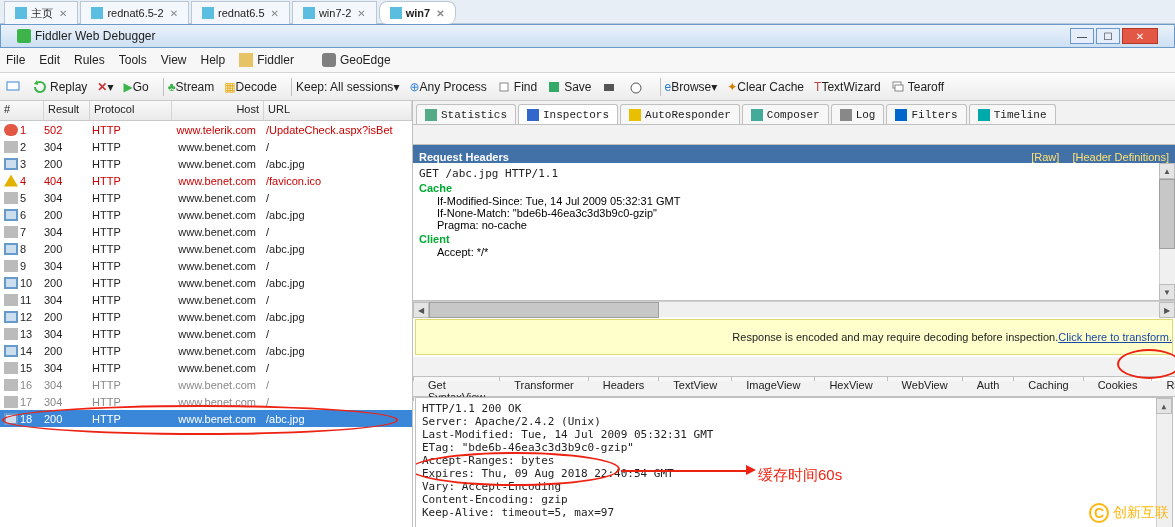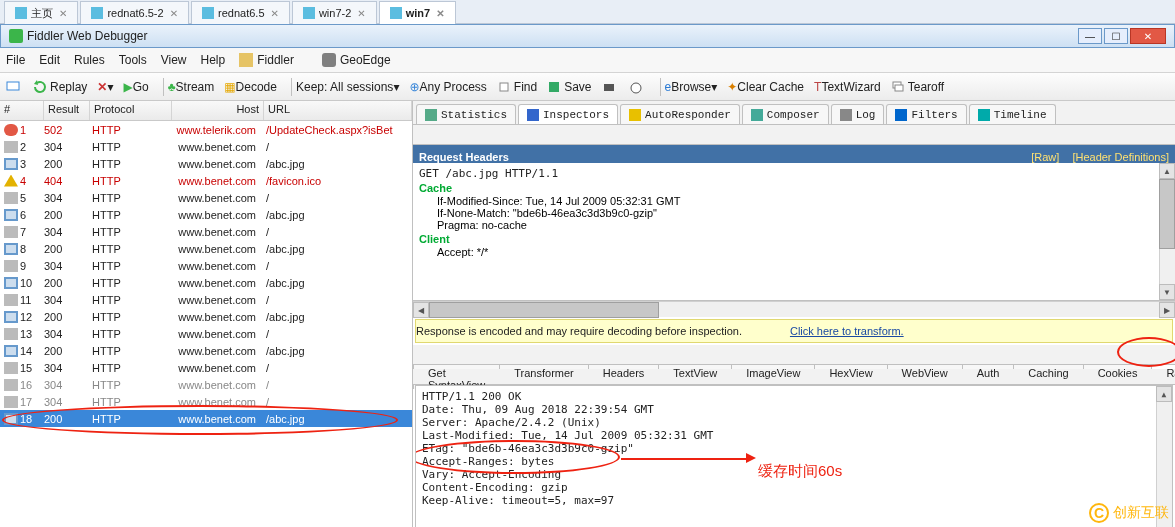--- a/index.html
+++ b/index.html
@@ -1,26 +1,26 @@
 <!DOCTYPE html>
 <html><head>
 <meta charset="utf-8">
 <style>
   html,body{margin:0;padding:0;font-family:"Segoe UI",Tahoma,sans-serif;font-size:12px;color:#222;background:#fff;}
   *{box-sizing:border-box;}
   
   
   .tabs-row{height:24px;background:#e8eef6;border-bottom:1px solid #bcc7d6;display:flex;align-items:stretch;padding-left:4px;}
   .btab{display:flex;align-items:center;padding:0 10px;border:1px solid #bcc7d6;border-bottom:none;background:#f4f7fb;margin-right:2px;font-size:11px;position:relative;top:1px;}
-  .btab.active{background:#fff;font-weight:bold;}
+  .btab.active{background:#fff;font-weight:bold;border-radius:8px;}
   .btab .x{margin-left:6px;color:#888;font-size:10px;}
   .btab .ico{width:12px;height:12px;background:#5bbde0;margin-right:4px;}
   
   
-  .titlebar{height:24px;background:linear-gradient(#eaf2fb,#cde0f3);border:1px solid #6b99c9;display:flex;align-items:center;padding:0 8px;font-size:12px;}
+  .titlebar{height:24px;background:linear-gradient(#eaf2fb,#cde0f3);border:1px solid #6b99c9;display:flex;align-items:center;padding:0 16px;font-size:12px;}
   .titlebar .ficon{width:14px;height:14px;background:#3bb54a;border-radius:2px;margin-right:4px;display:inline-block;}
   .win-btns{margin-left:auto;display:flex;}
   .win-btn{width:24px;height:16px;border:1px solid #6b99c9;background:#e6eefc;margin-left:2px;display:flex;align-items:center;justify-content:center;font-size:10px;}
   .win-btn.cls{background:#e25845;border-color:#b83625;color:#fff;width:36px;}
   
   
   .menubar{height:22px;background:#f7f7f7;border-bottom:1px solid #d4d4d4;display:flex;align-items:center;padding:12px 6px;}
   .menubar span{margin-right:14px;cursor:default;}
   .menubar .scripticon{width:14px;height:14px;background:#e6c466;margin-right:4px;display:inline-block;vertical-align:middle;}
   .menubar .gicon{width:14px;height:14px;background:#808080;margin-right:4px;display:inline-block;vertical-align:middle;border-radius:3px;}
@@ -83,21 +83,21 @@
   .req-body{height:138px;overflow:auto;border-bottom:1px solid #c0c0c0;font-size:11px;padding:2px 2px;position:relative;}
   .req-body .mono{font-family:Consolas,monospace;}
   .req-body .section{font-weight:bold;color:#0a3;margin:2px 0 1px 4px;}
   .req-body .kv{margin-left:22px;color:#000;}
   .scroll-track{position:absolute;right:0;top:0;bottom:0;width:16px;background:#f0f0f0;border-left:1px solid #d0d0d0;}
   .scroll-thumb{position:absolute;right:0;width:16px;background:#c7c7c7;border:1px solid #9f9f9f;}
   .scroll-arrow{position:absolute;right:0;width:16px;height:16px;background:#e4e4e4;border:1px solid #bcbcbc;display:flex;align-items:center;justify-content:center;font-size:8px;color:#555;}
   
   .hscroll{height:16px;background:#f0f0f0;border-top:1px solid #d0d0d0;position:relative;}
   
-  .decode-bar{height:24px;background:#ffffcc;border:1px solid #e0d870;font-size:11px;display:flex;align-items:center;justify-content:flex-start;margin:2px;gap:48px;}
+  .decode-bar{height:36px;background:#ffffcc;border:1px solid #e0d870;font-size:11px;display:flex;align-items:center;justify-content:flex-end;margin:2px;}
   .decode-bar u{color:#1a4aa3;}
   
   .resp-body{flex:1;overflow:hidden;position:relative;font-family:Consolas,monospace;font-size:11px;padding:4px 6px;border:1px solid #c0c0c0;margin:0 2px 2px;background:#fff;}
   
   .raw-ellipse{border:2px solid #e21;border-radius:50%;position:absolute;pointer-events:none;}
   
   .arrow-line{position:absolute;height:2px;background:#e21;}
   .arrow-head{position:absolute;width:0;height:0;border-top:5px solid transparent;border-bottom:5px solid transparent;border-left:10px solid #e21;}
   .anno-text{position:absolute;color:#e21;font-size:15px;font-family:"Microsoft YaHei",sans-serif;}
   
@@ -442,31 +442,31 @@
       </div>
     <div class="resp-tabs" id="resp-tabs-2" style="border-top:none">
         <div class="rtab first">JSON</div>
         <div class="rtab">XML</div>
       </div>
 
     <div class="resp-body" id="resp-body">
       <div class="raw-ellipse" style="left:-6px;top:54px;width:210px;height:34px"></div>
       <div class="arrow-line" style="left:205px;top:72px;width:125px"></div>
       <div class="arrow-head" style="left:330px;top:67px"></div>
-      <div class="anno-text" style="left:342px;top:76px">缓存时间60s</div>
+      <div class="anno-text" style="left:342px;top:68px">缓存时间60s</div>
       <div class="scroll-track" style="top:0;bottom:0">
         <div class="scroll-arrow" style="top:0">▲</div>
 
       </div>
     <div>HTTP/1.1 200 OK</div>
-        <div>Date: Thu, 09 Aug 2018 22:39:54 GMT</div>
         <div>Server: Apache/2.4.2 (Unix)</div>
         <div>Last-Modified: Tue, 14 Jul 2009 05:32:31 GMT</div>
         <div>ETag: "bde6b-46ea3c3d3b9c0-gzip"</div>
         <div>Accept-Ranges: bytes</div>
+        <div>Expires: Thu, 09 Aug 2018 22:40:54 GMT</div>
         <div>Vary: Accept-Encoding</div>
         <div>Content-Encoding: gzip</div>
         <div>Keep-Alive: timeout=5, max=97</div>
       </div>
   </div>
 </div>
 
 <div class="watermark">
   <span class="logo">C</span>
   <span>创新互联</span>

